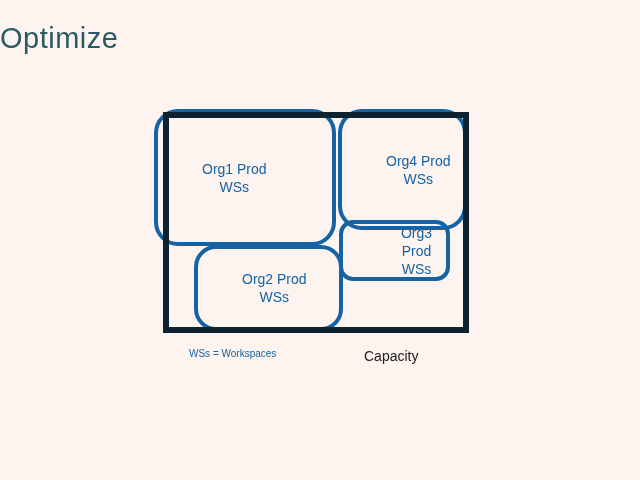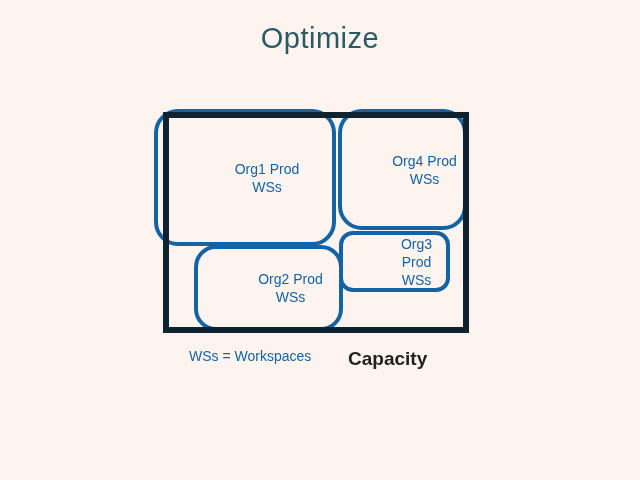--- a/index.html
+++ b/index.html
@@ -16,75 +16,73 @@
   }
   .slide {
     position: absolute;
     inset: 0;
   }
   .slide-title {
     position: absolute;
     left: 0;
     top: 22px;
     width: 100%;
-    text-align: center;
     font-size: 29px;
     font-weight: 500;
     letter-spacing: 0.5px;
     color: #2b5a64;
   }
   .org-box {
     position: absolute;
     border: 4px solid #1463a5;
     background: transparent;
     display: flex;
     align-items: center;
-    justify-content: center;
     box-sizing: border-box;
     z-index: 1;
     padding-left: 44px;
   }
   .org-box .org-label {
     text-align: center;
     color: #1463a5;
     font-size: 14px;
     line-height: 18px;
     font-weight: 500;
   }
   .org1 { left: 154px; top: 109px; width: 182px; height: 137px; border-radius: 24px; }
   .org4 { left: 338px; top: 109px; width: 129px; height: 121px; border-radius: 24px; }
-  .org3 { left: 339px; top: 231px; width: 111px; height: 61px;  border-radius: 14px; }
+  .org3 { left: 339px; top: 220px; width: 111px; height: 61px;  border-radius: 14px; }
   .org2 { left: 194px; top: 245px; width: 149px; height: 86px;  border-radius: 22px; }
   .capacity-rect {
     position: absolute;
     left: 163px;
     top: 112px;
     width: 306px;
     height: 221px;
     border: 6px solid #0f2230;
     box-sizing: border-box;
     background: transparent;
     z-index: 2;
     pointer-events: none;
   }
   .legend-wss {
     position: absolute;
     left: 189px;
     top: 348px;
-    font-size: 14px;
+    font-size: 10px;
     font-weight: 500;
     color: #1463a5;
     z-index: 3;
   }
   .capacity-label {
     position: absolute;
-    left: 348px;
+    left: 364px;
     top: 348px;
-    font-size: 19px;
-    font-weight: 700;
+    font-size: 14px;
+    font-weight: 400;
     color: #212121;
     z-index: 3;
   }
 </style>
 </head>
 <body>
 
 <div class="slide">
 
   <div class="slide-title">Optimize</div>

